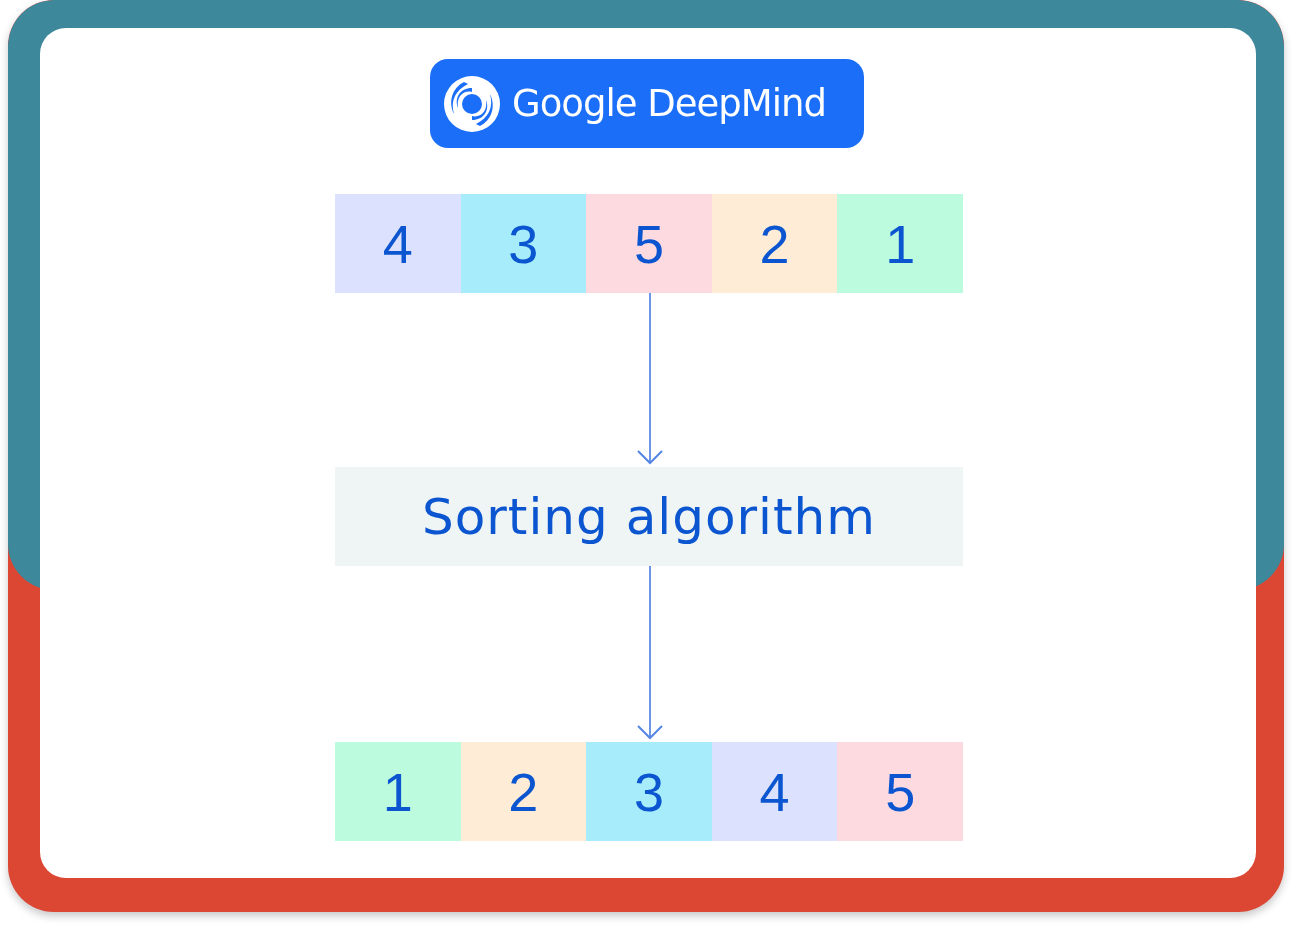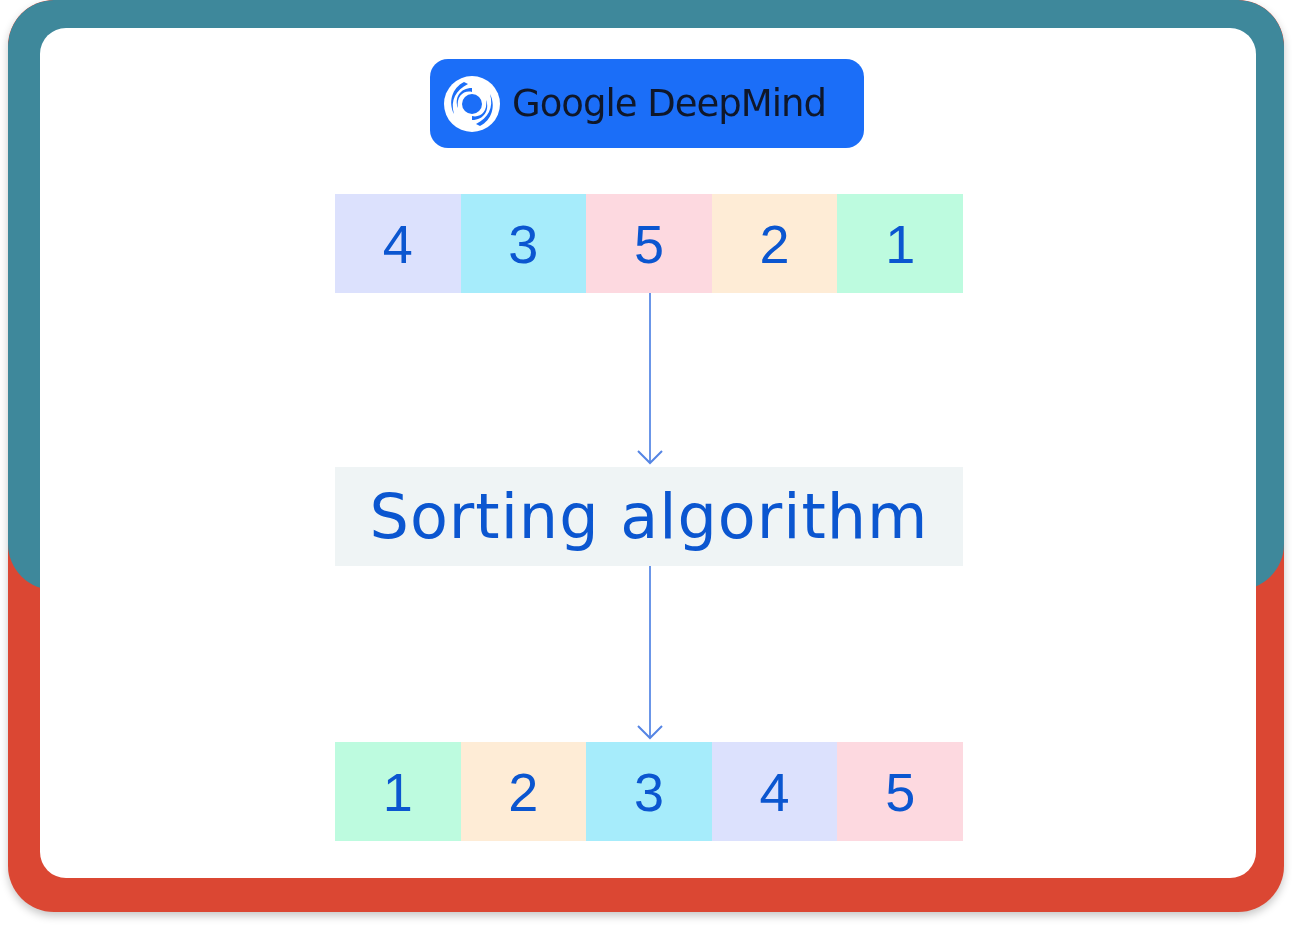--- a/index.html
+++ b/index.html
@@ -22,39 +22,39 @@
     background: #ffffff; border-radius: 26px;
   }
   .logo {
     position: absolute; left: 430px; top: 59px; width: 434px; height: 89px;
     background: #1b6ef8; border-radius: 18px;
     display: flex; align-items: center;
   }
   .logo-icon { position: absolute; left: 12px; top: 15px; width: 60px; height: 60px; }
   .logo-text {
     position: absolute; left: 82px; top: 0; height: 75px; line-height: 89px;
-    color: #0f172a; font-family: "DejaVu Sans", sans-serif; font-size: 37px;
+    color: #ffffff; font-family: "DejaVu Sans", sans-serif; font-size: 37px;
     letter-spacing: -1px; white-space: nowrap;
   }
   .row {
     position: absolute; left: 335px; width: 628px; height: 99px; display: flex;
   }
   .row.top { top: 194px; }
   .row.bottom { top: 742px; }
   .cell {
     width: 125.6px; height: 99px; display: flex; align-items: center; justify-content: center;
     color: #0b56d0; font-family: "Liberation Sans", sans-serif; font-size: 54px;
   }
   .arrow { position: absolute; left: 636px; width: 28px; }
   .arrow.a1 { top: 293px; height: 172px; }
   .arrow.a2 { top: 566px; height: 175px; }
   .algo {
     position: absolute; left: 335px; top: 467px; width: 628px; height: 99px;
     background: #eff4f5; display: flex; align-items: center; justify-content: center;
-    color: #0b56d0; font-family: "DejaVu Sans", sans-serif; font-size: 62px;
+    color: #0b56d0; font-family: "DejaVu Sans", sans-serif; font-size: 50px;
     letter-spacing: 1px;
   }
 </style>
 </head>
 <body>
 
 <div class="frame">
   <div class="teal"></div>
 </div>
 

